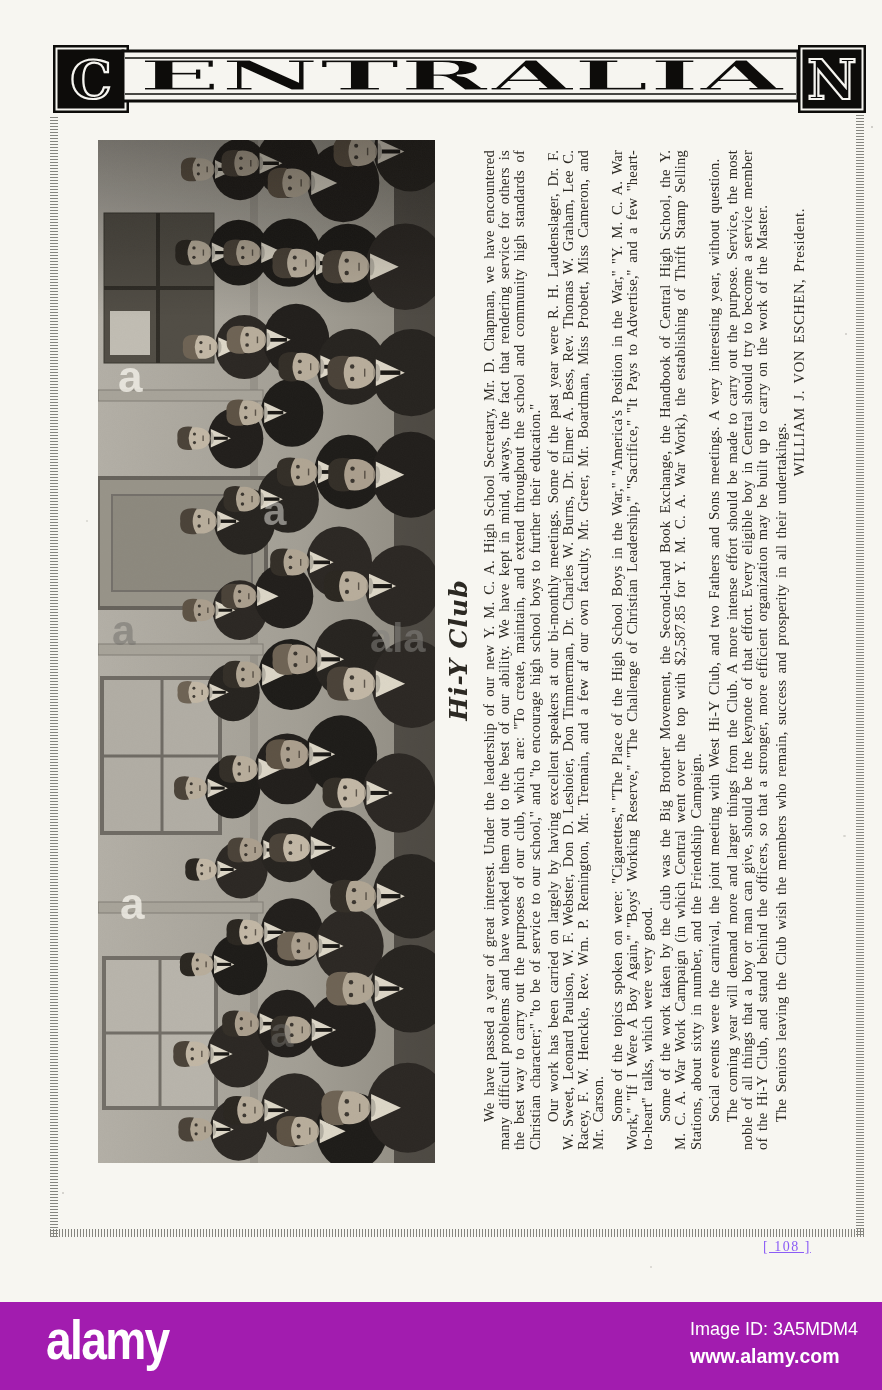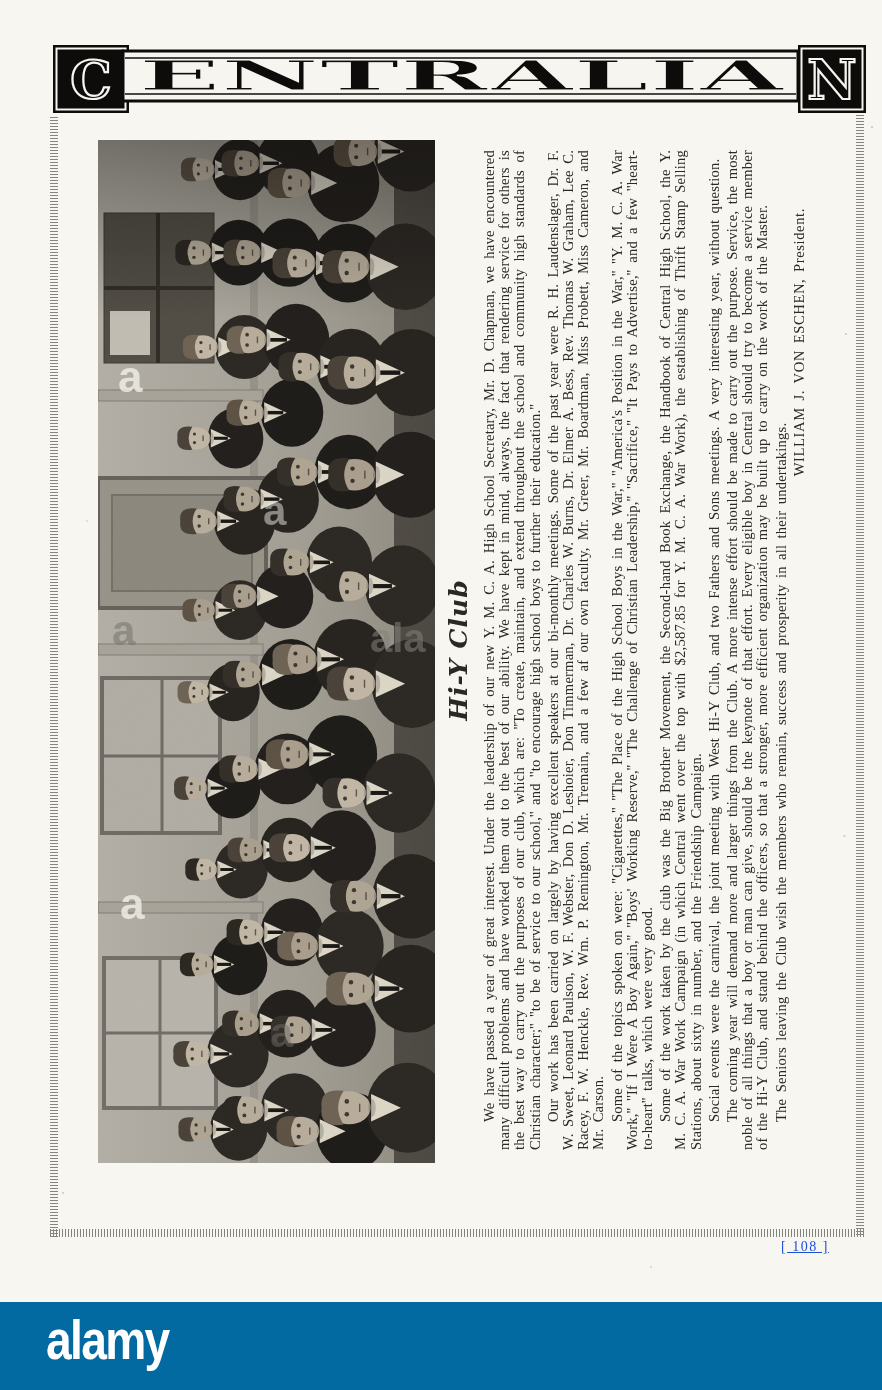--- a/index.html
+++ b/index.html
@@ -34,27 +34,27 @@
   .text-inner{position:absolute;left:-301px;top:301px;width:1000px;height:398px;
     transform:rotate(-90deg);color:#2c2923;}
   .article-title{font-family:"DejaVu Serif","Liberation Serif",serif;
     font-style:italic;font-weight:bold;font-size:25px;line-height:30px;
     text-align:center;margin:0 0 8px 0;letter-spacing:1px;}
   .article p{margin:0 0 3px 0;font-size:14.6px;line-height:15.2px;
     text-align:justify;text-indent:28px;word-spacing:2.5px;letter-spacing:.2px;}
   .article p.sig{text-align:right;text-indent:0;padding-right:58px;margin-top:1px;
     letter-spacing:.6px;}
 
-  .page-number{position:absolute;left:763px;top:1239px;width:84px;text-align:center;
-    font-size:14px;color:#1d4ed8;letter-spacing:1.5px;text-decoration:underline;}
+  .page-number{position:absolute;left:763px;top:1239px;width:84px;text-align:left;
+    font-size:14px;color:#8b5cf6;letter-spacing:1.5px;text-decoration:underline;}
 
   .speck{position:absolute;border-radius:50%;background:#4a473f;}
 
   
-  .alamy-bar{position:absolute;left:0;top:1302px;width:882px;height:88px;background:#0369a1;}
+  .alamy-bar{position:absolute;left:0;top:1302px;width:882px;height:88px;background:#a21caf;}
   .alamy-logo{position:absolute;left:46px;top:11px;color:#fff;
     font-family:"Liberation Sans",sans-serif;font-weight:bold;font-size:55px;
     letter-spacing:-2px;transform:scaleX(.84);transform-origin:left top;line-height:1;}
   .footer-meta{position:absolute;left:690px;top:17px;color:#fff;
     font-family:"Liberation Sans",sans-serif;}
   .image-id{font-size:18px;font-weight:normal;}
   .alamy-url{font-size:19.5px;font-weight:bold;margin-top:5px;}
 </style>
 </head>
 <body>
@@ -649,13 +649,17 @@
   <div class="speck" style="left:871px;top:126px;width:2px;height:2px;opacity:.3;"></div>
   <div class="speck" style="left:845px;top:333px;width:2px;height:2px;opacity:.25;"></div>
   <div class="speck" style="left:843px;top:835px;width:3px;height:2px;opacity:.2;"></div>
   <div class="speck" style="left:62px;top:1192px;width:2px;height:2px;opacity:.25;"></div>
   <div class="speck" style="left:650px;top:1266px;width:2px;height:2px;opacity:.2;"></div>
   <div class="speck" style="left:86px;top:520px;width:2px;height:2px;opacity:.18;"></div>
 </div>
 
 <div class="alamy-bar">
   <div class="alamy-logo">alamy</div>
+  <div class="footer-meta">
+    <div class="image-id">Image ID: 3A5MDM4</div>
+    <div class="alamy-url">www.alamy.com</div>
+  </div>
 </div>
 
 </body></html>

